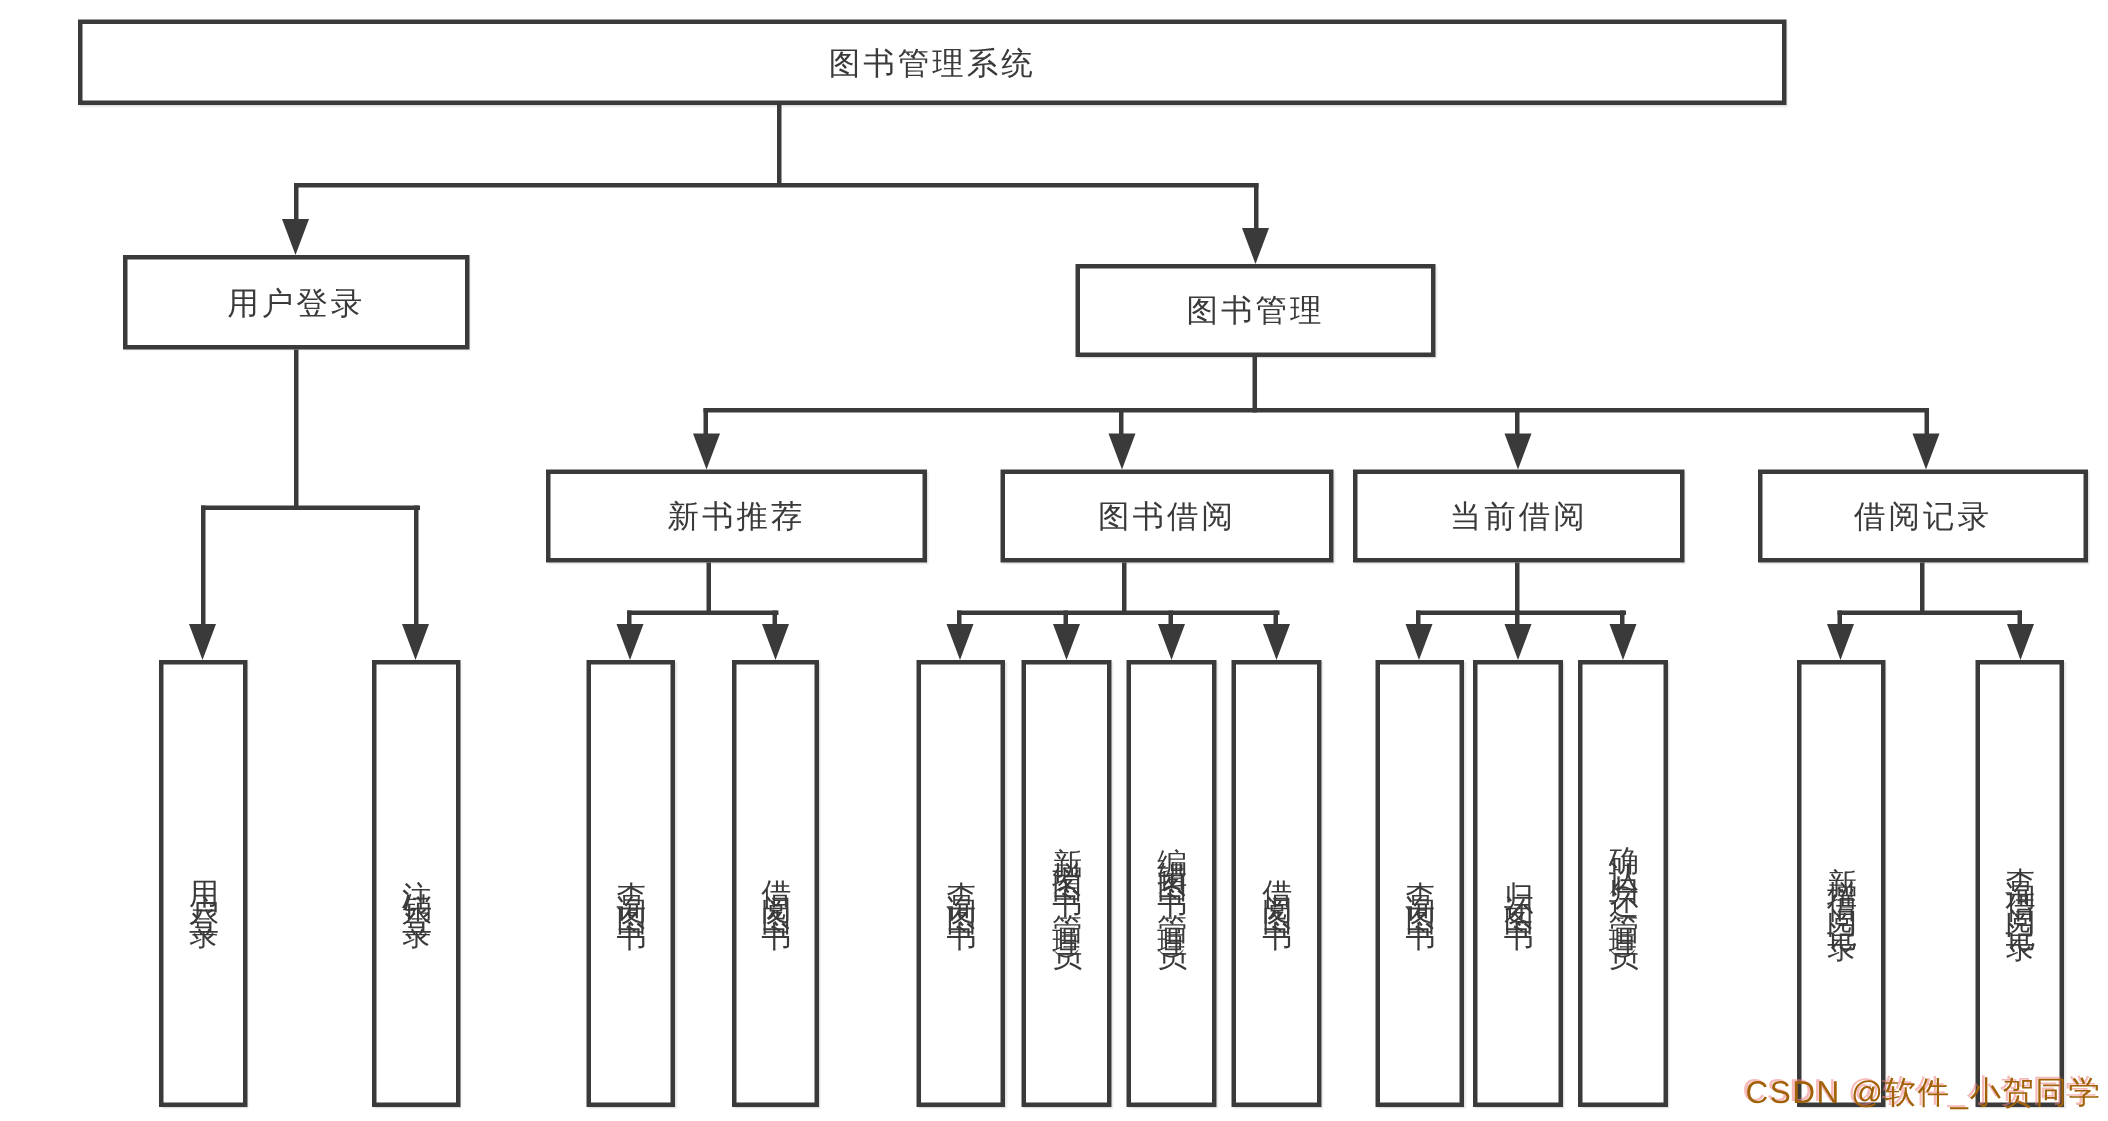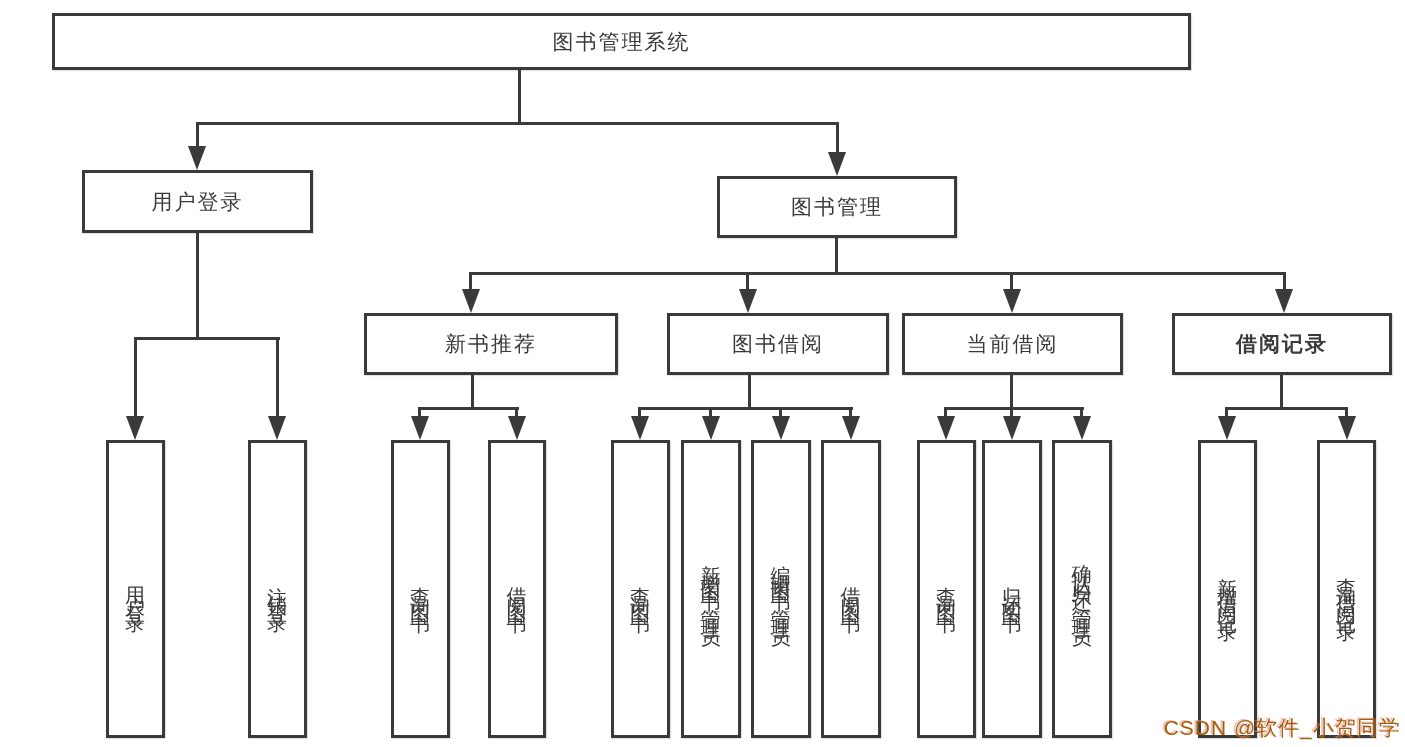--- a/index.html
+++ b/index.html
@@ -85,21 +85,21 @@
 
   <div class="box hnode" style="left:364px;top:313px;width:254px;height:62px;">
     <span>新书推荐</span>
   </div>
   <div class="box hnode" style="left:639px;top:313px;width:222px;height:62px;margin-left:28px;">
     <span>图书借阅</span>
   </div>
   <div class="box hnode" style="left:902px;top:313px;width:221px;height:62px;">
     <span>当前借阅</span>
   </div>
-  <div class="box hnode" style="left:1172px;top:313px;width:220px;height:62px;font-weight:bold;">
+  <div class="box hnode" style="left:1172px;top:313px;width:220px;height:62px;">
     <span>借阅记录</span>
   </div>
 
   <div class="vline" style="left:471px;top:375px;height:35px;"></div>
   <div class="hline" style="left:418px;top:407px;width:101px;"></div>
   <div class="vline" style="left:418px;top:407px;height:11px;"></div>
   <div class="ahead" style="left:411px;top:416px;"></div>
   <div class="vline" style="left:515px;top:407px;height:11px;"></div>
   <div class="ahead" style="left:508px;top:416px;"></div>
 

